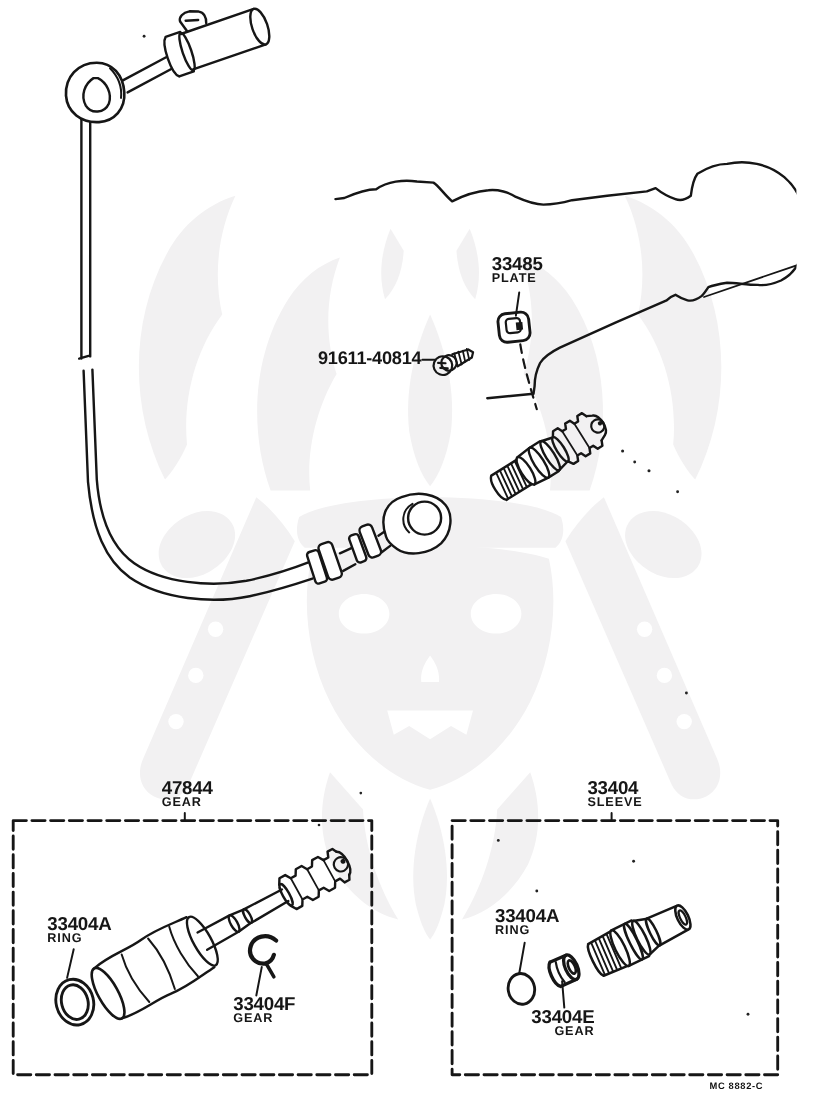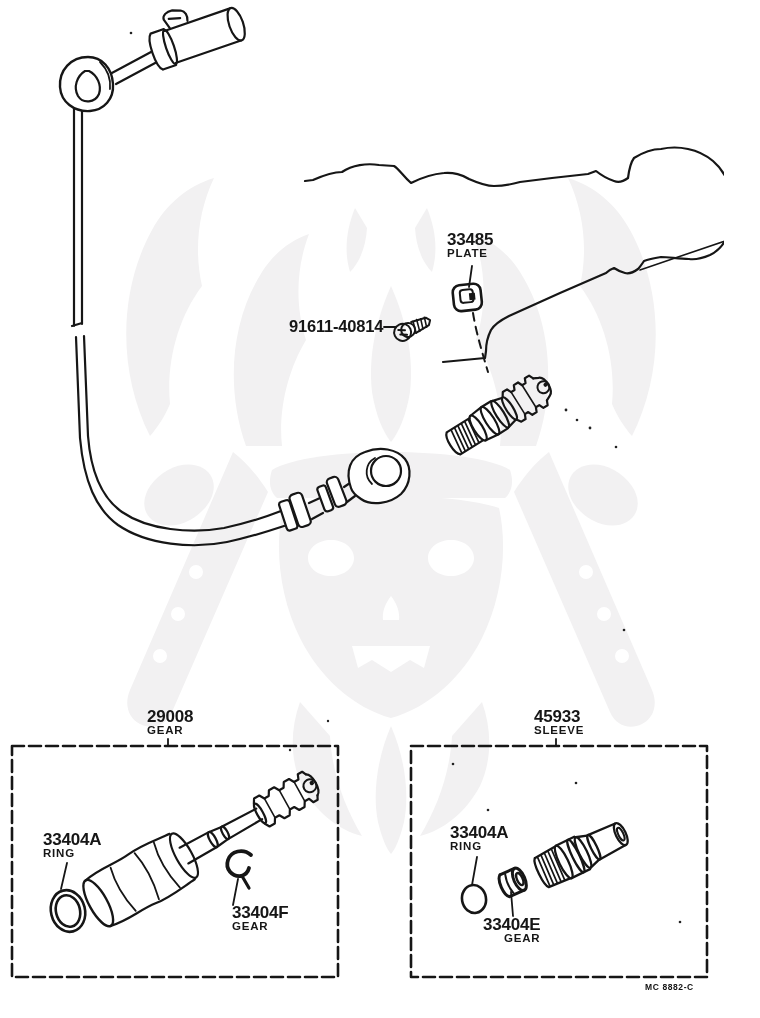--- a/index.html
+++ b/index.html
@@ -246,35 +246,35 @@
   <div class="callout" style="left:447px;top:231px;">
     <div class="pn">33485</div>
     <div class="pl">PLATE</div>
   </div>
 
   <div class="callout screw" style="left:289px;top:318px;">
     <div class="pn">91611-40814</div>
   </div>
 
   <div class="callout" style="left:147px;top:708px;">
-    <div class="pn">29008</div>
+    <div class="pn">47844</div>
     <div class="pl">GEAR</div>
   </div>
 
   <div class="callout" style="left:534px;top:708px;">
-    <div class="pn">45933</div>
+    <div class="pn">33404</div>
     <div class="pl">SLEEVE</div>
   </div>
 
   <div class="callout" style="left:43px;top:831px;">
     <div class="pn">33404A</div>
     <div class="pl">RING</div>
   </div>
 
-  <div class="callout" style="left:212px;top:904px;margin-left:20px;">
+  <div class="callout" style="left:212px;top:904px;">
     <div class="pn">33404F</div>
     <div class="pl">GEAR</div>
   </div>
 
   <div class="callout" style="left:450px;top:824px;">
     <div class="pn">33404A</div>
     <div class="pl">RING</div>
   </div>
 
   <div class="callout" style="left:483px;top:916px;text-align:right;">

